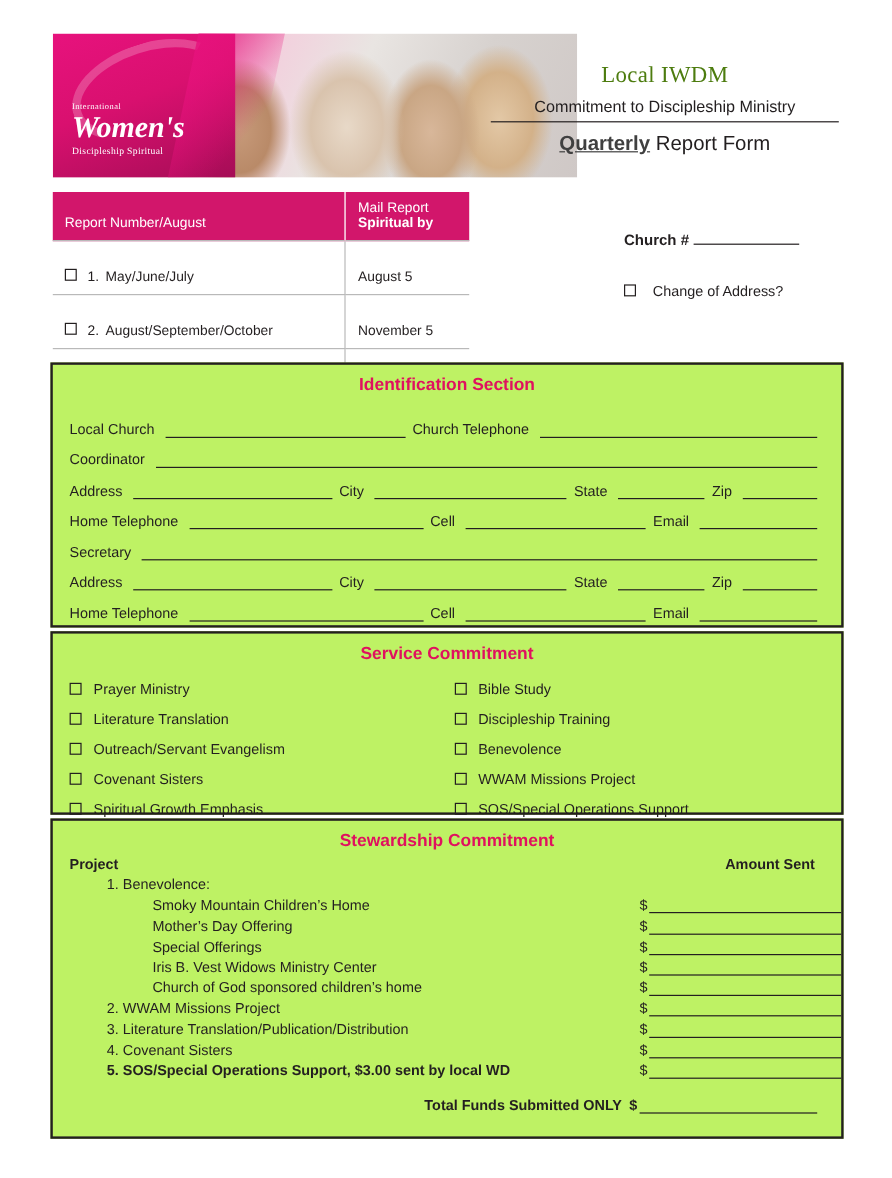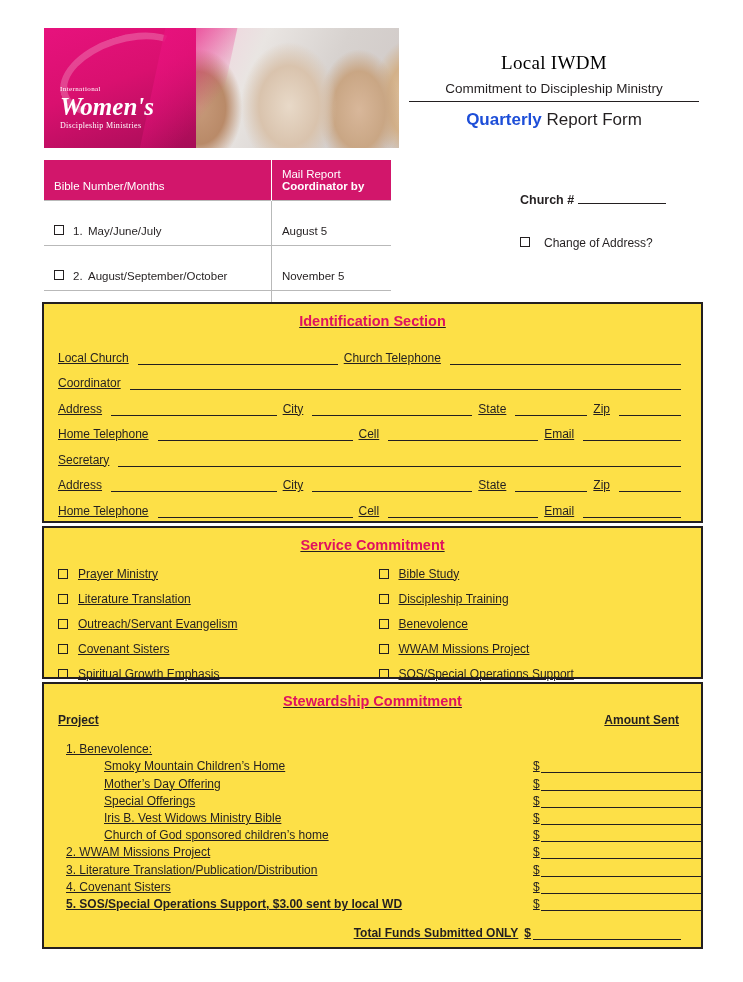--- a/index.html
+++ b/index.html
@@ -26,21 +26,21 @@
     position: absolute;
     left: 44px;
     top: 28px;
     width: 655px;
     height: 120px;
   }
   .logo-box {
     position: absolute;
     left: 0;
     top: 0;
-    width: 355px;
+    width: 437px;
     height: 120px;
     overflow: hidden;
     background: linear-gradient(100deg, #e8type 0%, #ffffff 100%);
   }
   .logo-photo {
     position: absolute;
     inset: 0;
     background:
       radial-gradient(ellipse 70px 95px at 155px 80px, #c79a7a 0%, #b98a68 38%, rgba(185,138,104,0) 62%),
       radial-gradient(ellipse 75px 100px at 245px 78px, #e8d9c8 0%, #d9c3ad 40%, rgba(217,195,173,0) 64%),
@@ -106,40 +106,41 @@
   }
 
   .title-block {
     position: absolute;
     right: 0;
     top: 24px;
     width: 290px;
     text-align: center;
   }
   .t-main {
-    color: #000000;
+    color: #4d7c0f;
     font-size: 19px;
     font-family: "Liberation Serif", serif;
     letter-spacing: .3px;
   }
   .t-sub {
     font-size: 13.5px;
     margin-top: 7px;
     white-space: nowrap;
   }
   .t-rule {
     border-bottom: 1.2px solid #231f20;
     margin: 5px 0 8px 0;
   }
   .t-quarter {
     font-size: 17px;
   }
   .t-quarter b {
-    color: #1d4ed8;
+    color: #404040;
     font-weight: bold;
+    text-decoration: underline;
   }
 
   
   .report-table {
     position: absolute;
     left: 44px;
     top: 160px;
     width: 347px;
     border-collapse: collapse;
     font-size: 11.5px;
@@ -194,22 +195,21 @@
     top: 236px;
     font-size: 12px;
   }
   .addr-change .cbx { margin-right: 14px; }
 
   
   .box {
     position: absolute;
     left: 42px;
     border: 2.5px solid #231f20;
-    background: #fde047;
-    text-decoration: underline;
+    background: #bef264;
   }
   .sec-title {
     text-align: center;
     color: #e0115f;
     font-size: 14.5px;
     font-weight: bold;
     margin-top: 9px;
   }
 
   
@@ -260,22 +260,23 @@
   
   #box-stew { top: 682px; width: 657px; height: 263px; }
   .stew-head {
     display: flex;
     justify-content: space-between;
     font-size: 12px;
     font-weight: bold;
     margin: 4px 22px 0 14px;
   }
   .stew-list {
-    margin: 12px 0 0 0;
+    margin: 0 0 0 0;
     font-size: 12px;
+    padding-left: 23px;
   }
   .stew-row {
     display: flex;
     align-items: flex-end;
     height: 17.2px;
     padding-left: 22px;
   }
   .stew-row .txt { flex: 0 0 auto; }
   .stew-row.sub .txt { padding-left: 38px; }
   .stew-row .spacer { flex: 1 1 auto; }
@@ -315,41 +316,41 @@
 
   <div class="header">
     <div class="logo-box">
       <div class="logo-photo"></div>
       <div class="logo-pink">
         <div class="logo-swirl"></div>
       </div>
       <div class="logo-text">
         <div class="l1">International</div>
         <div class="l2">Women's</div>
-        <div class="l3">Discipleship Ministries</div>
+        <div class="l3">Discipleship Spiritual</div>
       </div>
     </div>
 
     <div class="title-block">
       <div class="t-main">Local IWDM</div>
       <div class="t-sub">Commitment to Discipleship Ministry</div>
       <div class="t-rule"></div>
       <div class="t-quarter"><b>Quarterly</b><span> Report Form</span></div>
     </div>
   </div>
 
   <table class="report-table">
     <thead>
       <tr>
         <th>
-            <span class="l1">Bible Number/Months</span>
+            <span class="l1">Report Number/August</span>
           </th>
         <th class="h2">
           <span class="l1">Mail Report</span>
-          <span class="l2">Coordinator by</span>
+          <span class="l2">Spiritual by</span>
         </th>
       </tr>
     </thead>
     <tbody>
       <tr>
         <td class="c1"><span class="cbx"></span><span class="rnum">1.</span><span>May/June/July</span></td>
         <td class="c2">August 5</td>
       </tr>
       <tr>
         <td class="c1"><span class="cbx"></span><span class="rnum">2.</span><span>August/September/October</span></td>
@@ -516,21 +517,21 @@
       <div class="stew-row sub">
         <span class="txt">Special Offerings</span>
         <span class="spacer"></span>
         <span class="amt">
             <span class="dollar">$</span>
             <span class="aline"></span>
           </span>
       </div>
 
       <div class="stew-row sub">
-        <span class="txt">Iris B. Vest Widows Ministry Bible</span>
+        <span class="txt">Iris B. Vest Widows Ministry Center</span>
         <span class="spacer"></span>
         <span class="amt">
             <span class="dollar">$</span>
             <span class="aline"></span>
           </span>
       </div>
 
       <div class="stew-row sub">
         <span class="txt">Church of God sponsored children’s home</span>
         <span class="spacer"></span>

